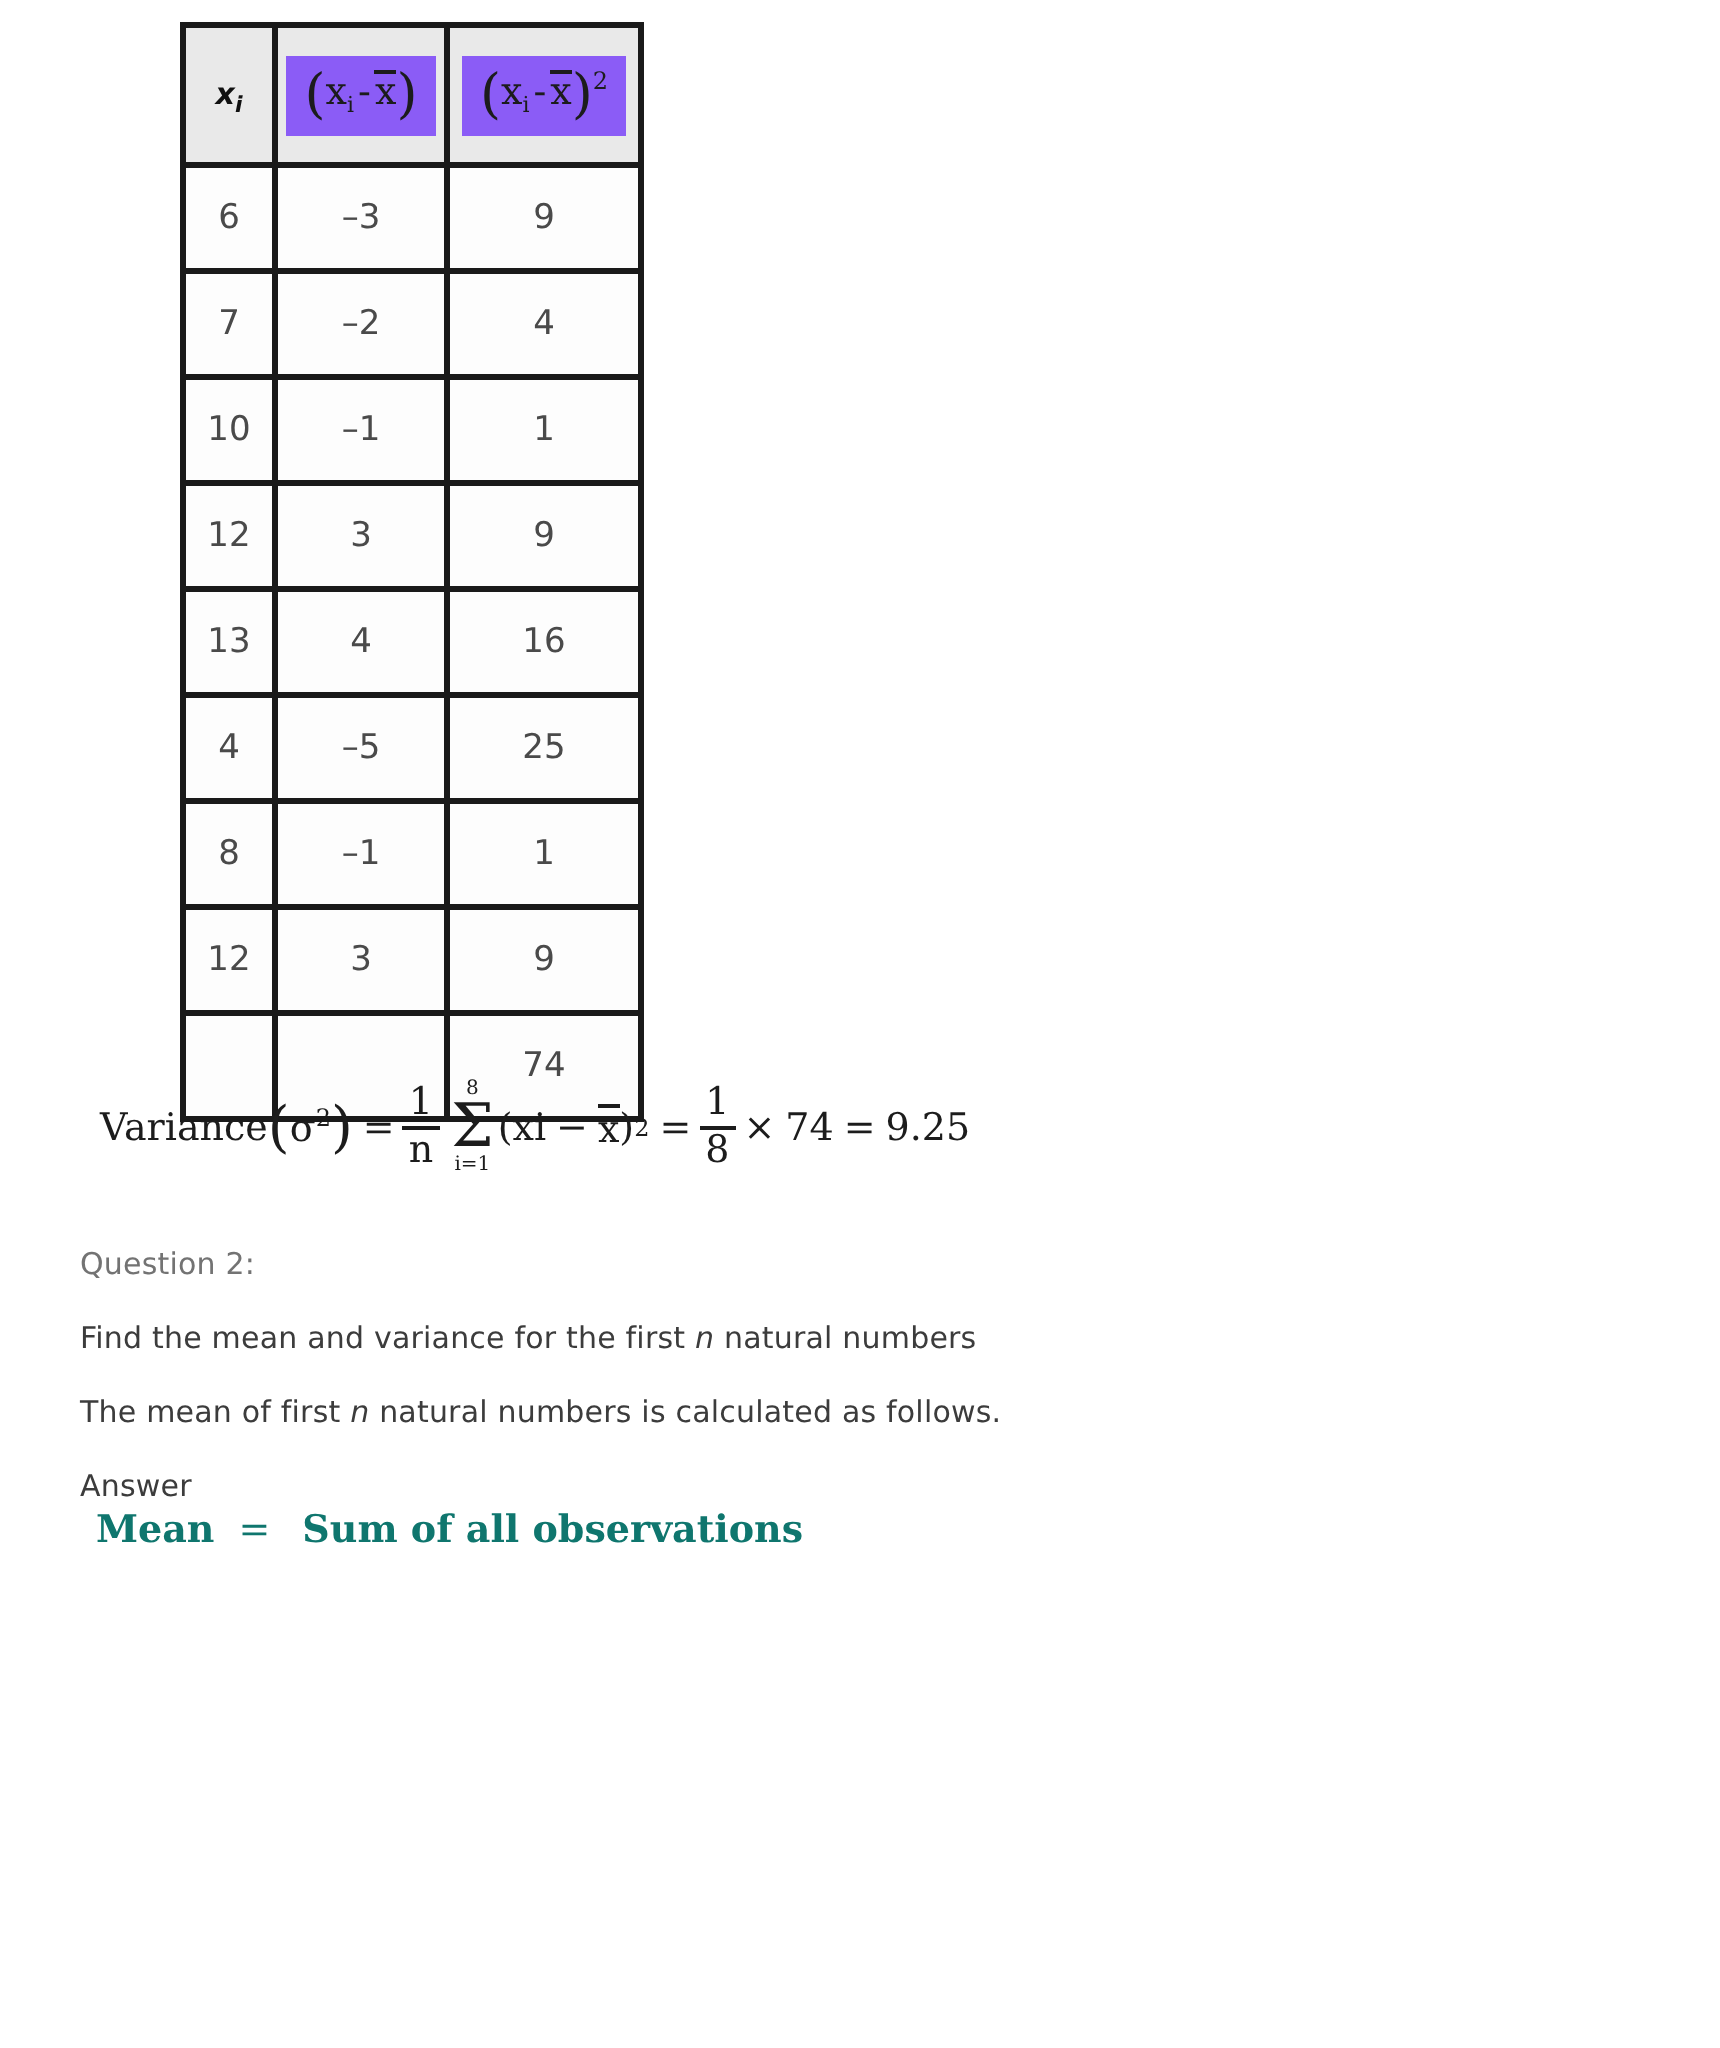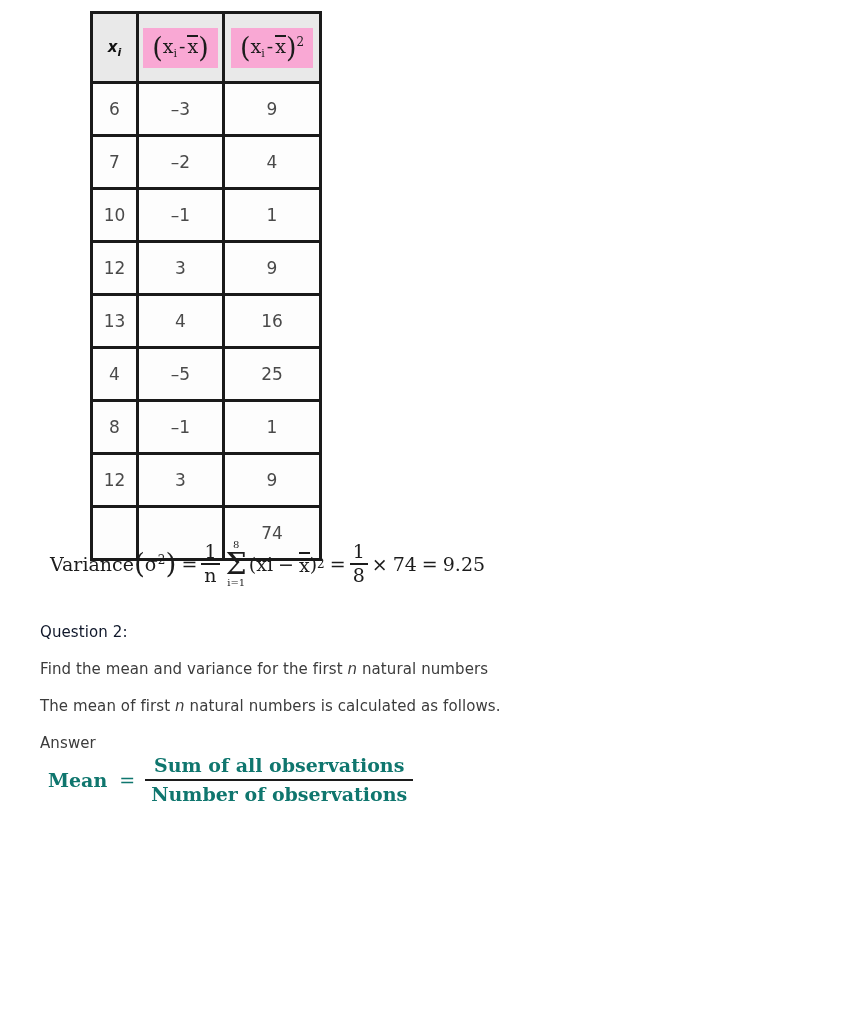--- a/index.html
+++ b/index.html
@@ -51,21 +51,21 @@
     font-size: 15px;
     font-weight: bold;
     font-style: italic;
     color: #111;
     font-family: "DejaVu Sans", sans-serif;
   }
   .hdr-xi .sub { font-size: 11px; vertical-align: sub; }
 
   .formula-box {
     display: inline-block;
-    background: #f9a8d4;
+    background: #8b5cf6;
     padding: 6px 9px 7px 9px;
     line-height: 1;
   }
   .mathf {
     font-family: "DejaVu Serif", serif;
     font-size: 19px;
     color: #1c1c1c;
     white-space: nowrap;
   }
   .mathf .paren {
@@ -149,21 +149,21 @@
   
   .prose {
     position: absolute;
     left: 40px;
     top: 623px;
     width: 720px;
     font-family: "DejaVu Sans", sans-serif;
   }
   .q-label {
     font-size: 15px;
-    color: #0f172a;
+    color: #737373;
     margin: 0 0 19px 0;
     letter-spacing: 0.1px;
   }
   .prose p {
     font-size: 15px;
     color: #3c3c3c;
     margin: 0 0 19px 0;
     letter-spacing: 0.1px;
   }
   .prose i { font-style: italic; }
@@ -181,21 +181,21 @@
   .mean-formula .lbl {
     font-size: 19px;
     font-weight: bold;
   }
   .mean-formula .eq {
     font-size: 19px;
     margin: 0 10px 0 12px;
   }
   .mean-frac {
     display: flex;
-    flex-direction: column;
+    flex-direction: row;
     align-items: center;
     line-height: 1.2;
   }
   .mean-frac .num,
   .mean-frac .den {
     font-size: 19px;
     font-weight: bold;
     padding: 0 6px;
     white-space: nowrap;
   }
@@ -326,15 +326,14 @@
   <p><span>The mean of first </span><i>n</i><span> natural numbers is calculated as follows.</span></p>
   <p>Answer</p>
 </div>
 
 <div class="mean-formula">
   <span class="lbl">Mean</span>
   <span class="eq">=</span>
   <span class="mean-frac">
     <span class="num">Sum of all observations</span>
     <span class="bar"></span>
-    <span class="den">Number of observations</span>
   </span>
 </div>
 
 </body></html>

